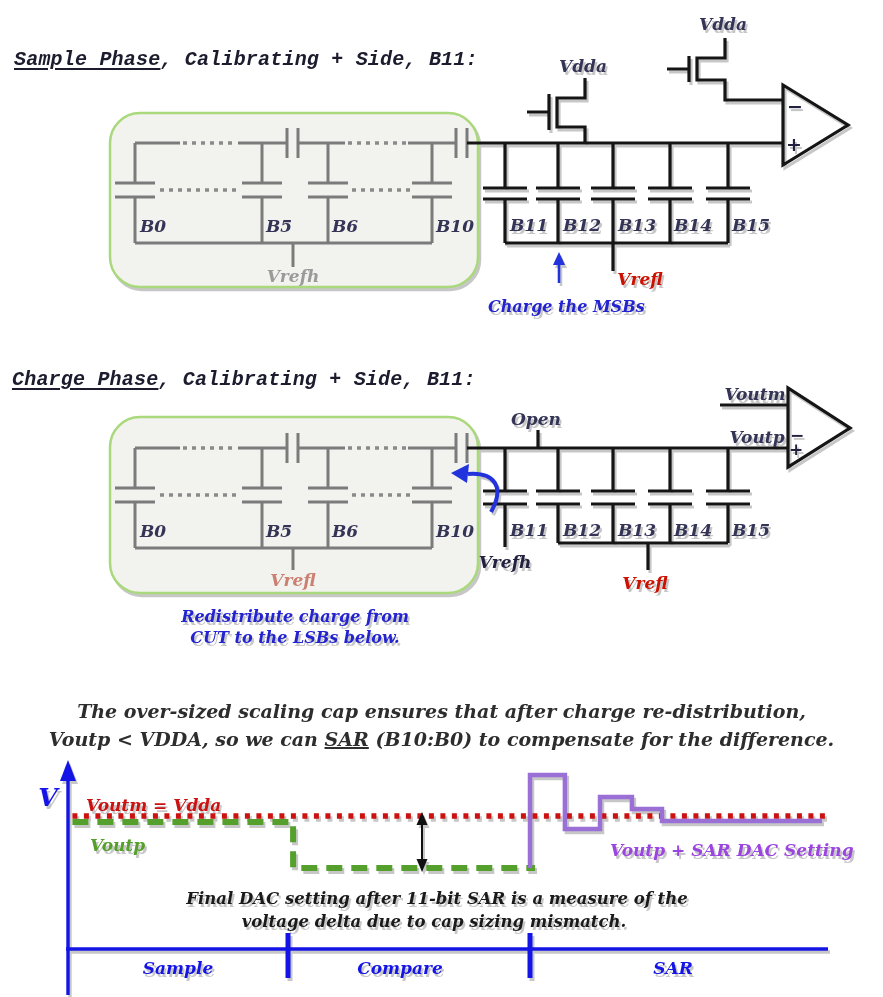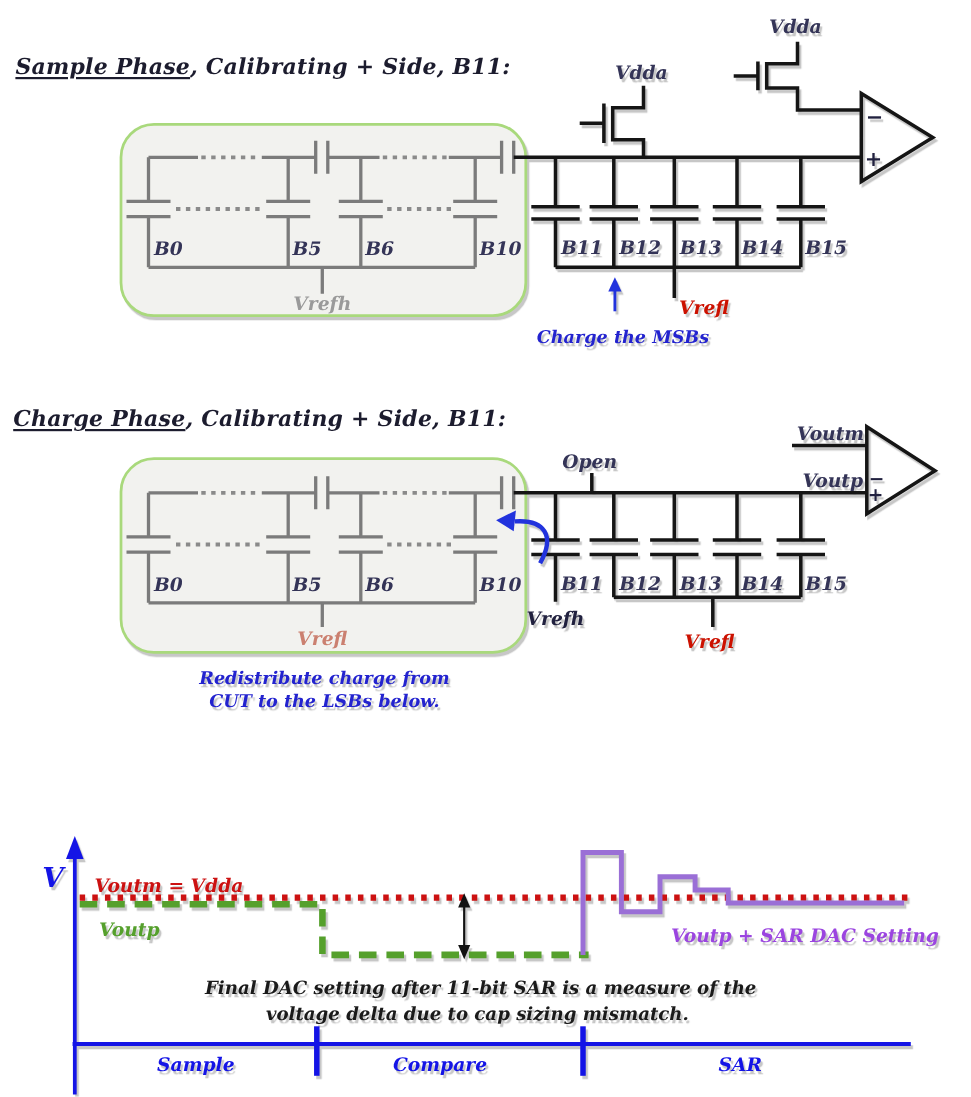--- a/index.html
+++ b/index.html
@@ -1,19 +1,19 @@
 <!DOCTYPE html>
 <html><head>
 <meta charset="utf-8">
 <style>
   html,body{margin:0;padding:0;background:#ffffff;}
   #stage{position:relative;width:883px;height:997px;background:#ffffff;overflow:hidden;
          font-family:"DejaVu Serif","Liberation Serif",serif;}
   .abs{position:absolute;}
-  .phase-title{font-size:20px;font-weight:bold;font-style:italic;color:#1c1c2e;white-space:nowrap;letter-spacing:.2px;}
+  .phase-title{font-size:20px;font-weight:bold;font-style:italic;color:#1c1c2e;white-space:nowrap;letter-spacing:.2px;font-family:Liberation Mono, monospace;}
   .phase-title .u{text-decoration:underline;text-decoration-thickness:2px;text-underline-offset:3px;}
   .summary{width:883px;text-align:center;font-size:19px;font-weight:bold;font-style:italic;color:#2d2d2d;line-height:28px;}
   .summary .u{text-decoration:underline;text-decoration-thickness:2px;}
   svg{position:absolute;left:0;overflow:visible;}
   svg text{font-family:"DejaVu Serif","Liberation Serif",serif;font-weight:bold;font-style:italic;}
   .shadowed{filter:drop-shadow(2.5px 3px 0.6px rgba(130,130,130,0.45));}
   .grayline{stroke:#7b7b7b;stroke-width:3;fill:none;}
   .graydots{stroke:#8a8a8a;stroke-width:3.5;fill:none;stroke-dasharray:4 5;}
   .blackline{stroke:#151515;stroke-width:3.2;fill:none;}
   .navytxt{fill:#343457;font-size:17px;}
@@ -144,20 +144,24 @@
     <text x="645" y="234" text-anchor="middle" class="redtxt">Vrefl</text>
 
     <g>
       <path d="M491,157 C505,132 495,117 468,119" stroke="#2233dd" stroke-width="4" fill="none"></path>
       <path d="M451,118 L469,109 L467,128 Z" fill="#2233dd"></path>
     </g>
     <text x="295" y="267" text-anchor="middle" class="bluetxt">Redistribute charge from</text>
     <text x="295" y="288" text-anchor="middle" class="bluetxt">CUT to the LSBs below.</text>
   </svg>
 
+  <div class="abs summary" style="left:0;top:697px;">
+    <div>The over-sized scaling cap ensures that after charge re-distribution,</div>
+    <div><span>Voutp &lt; VDDA, so we can </span><span class="u">SAR</span><span> (B10:B0) to compensate for the difference.</span></div>
+  </div>
 
   <svg class="shadowed" style="top:752px;" width="883" height="245" viewBox="0 0 883 245">
 
     <g>
       <path class="blueline" stroke-width="3.4" d="M68,243 V22"></path>
       <path d="M68,8 L60,29 L76,29 Z" fill="#1414e6"></path>
       <path class="blueline" stroke-width="3.6" d="M66,197 H828"></path>
       <path class="blueline" stroke-width="5" d="M288,181 V226"></path>
       <path class="blueline" stroke-width="5" d="M530,181 V226"></path>
     </g>

